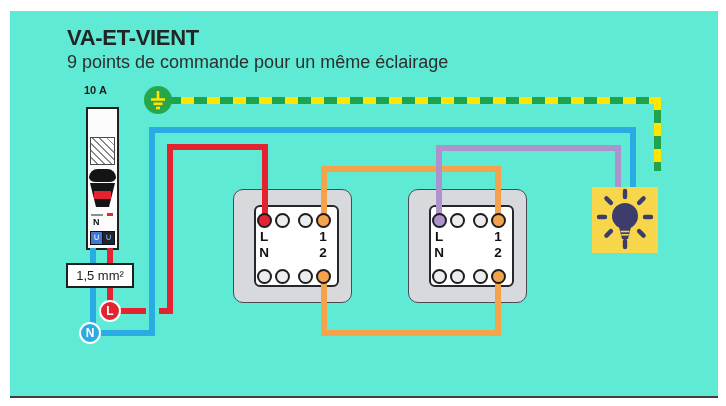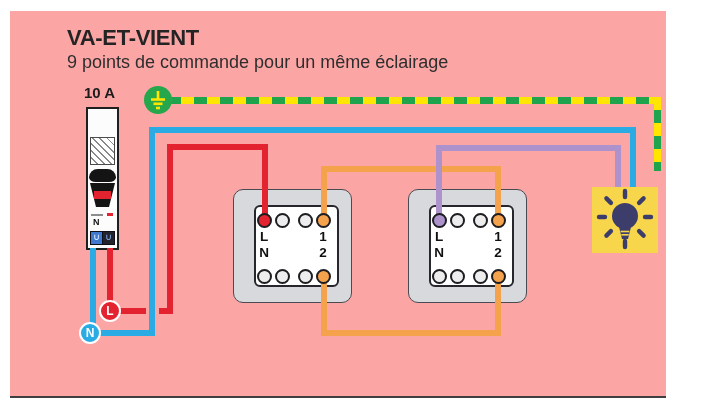--- a/index.html
+++ b/index.html
@@ -1,23 +1,23 @@
 <!DOCTYPE html>
 <html><head>
 <meta charset="utf-8">
 <style>
   html,body{margin:0;padding:0;background:#ffffff;}
   #stage{position:relative;width:726px;height:406px;background:#ffffff;overflow:hidden;
          font-family:"Liberation Sans", sans-serif;}
-  .panel{position:absolute;left:10px;top:11px;width:656px;height:385px;
-         background:#fca5a5;border-bottom:2px solid #3f3f3f;}
+  .panel{position:absolute;left:10px;top:11px;width:708px;height:385px;
+         background:#5eead4;border-bottom:2px solid #3f3f3f;}
   .abs{position:absolute;}
   .title{left:57px;top:14px;font-size:22px;font-weight:bold;letter-spacing:-0.3px;color:#242424;}
   .subtitle{left:57px;top:41px;font-size:18px;color:#2e2e2e;}
-  .rating{left:74px;top:73px;font-size:15px;font-weight:bold;color:#1c1c1c;}
+  .rating{left:74px;top:73px;font-size:11px;font-weight:bold;color:#1c1c1c;}
 
   
   .wire{position:absolute;z-index:2;}
   .w-blue{background:#2aabe3;}
   .w-red{background:#e3232f;}
   .w-orange{background:#f4a24c;}
   .w-purple{background:#ad92cc;}
   .w-earth-h{background:repeating-linear-gradient(90deg,#1fa34c 0 13px,#ffe500 13px 26px);}
   .w-earth-v{background:repeating-linear-gradient(180deg,#ffe500 0 13px,#1fa34c 13px 26px);}
 
@@ -115,20 +115,21 @@
       <div class="tog-top"></div>
       <div class="tog-body"></div>
       <div class="tog-red"></div>
       <div class="brand-line"></div>
       <div class="brand-mark"></div>
       <div class="n-lbl">N</div>
       <div class="term neutral">∪</div>
       <div class="term phase">∪</div>
     </div>
 
+    <div class="abs section-box">1,5 mm²</div>
 
     <div class="marker m-phase">L</div>
     <div class="marker m-neutral">N</div>
 
     <div class="abs earth-circle">
       <svg width="28" height="28" viewBox="0 0 28 28">
         <circle cx="14" cy="14" r="14" fill="#27a74b"></circle>
         <line x1="14" y1="5" x2="14" y2="13" stroke="#ffe500" stroke-width="2.6"></line>
         <line x1="7" y1="13.5" x2="21" y2="13.5" stroke="#ffe500" stroke-width="2.6"></line>
         <line x1="9.5" y1="17.8" x2="18.5" y2="17.8" stroke="#ffe500" stroke-width="2.6"></line>

